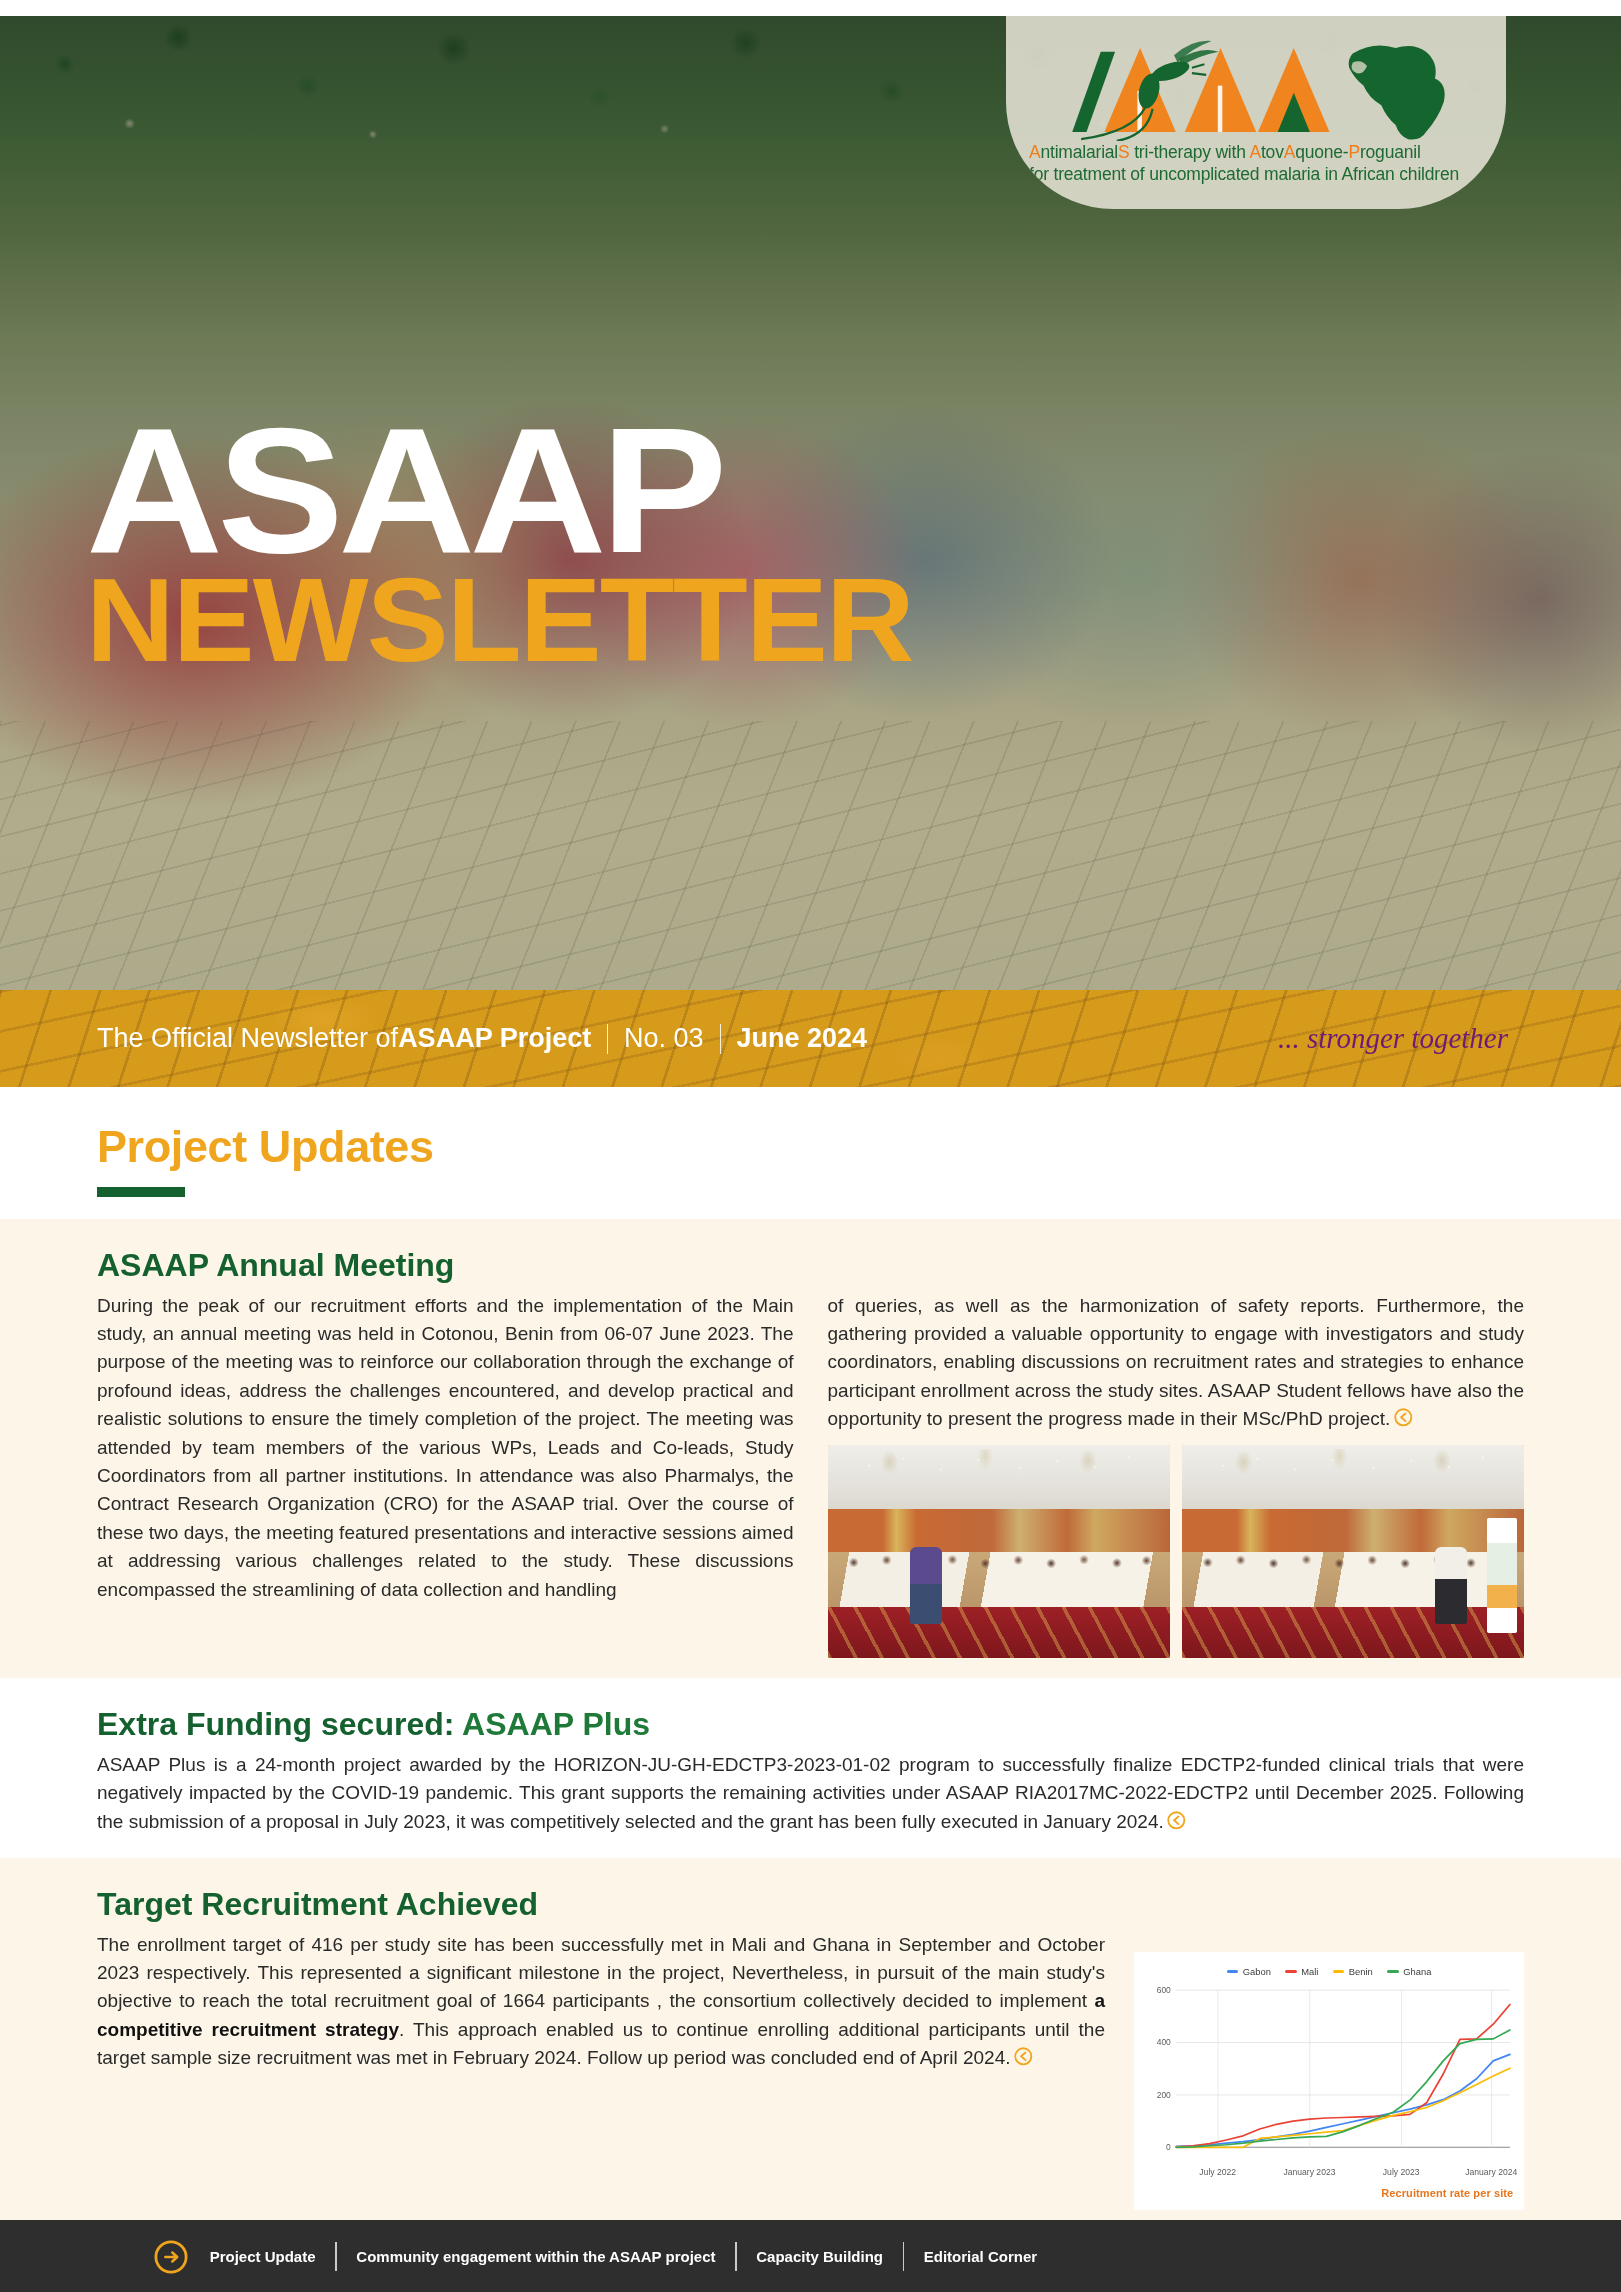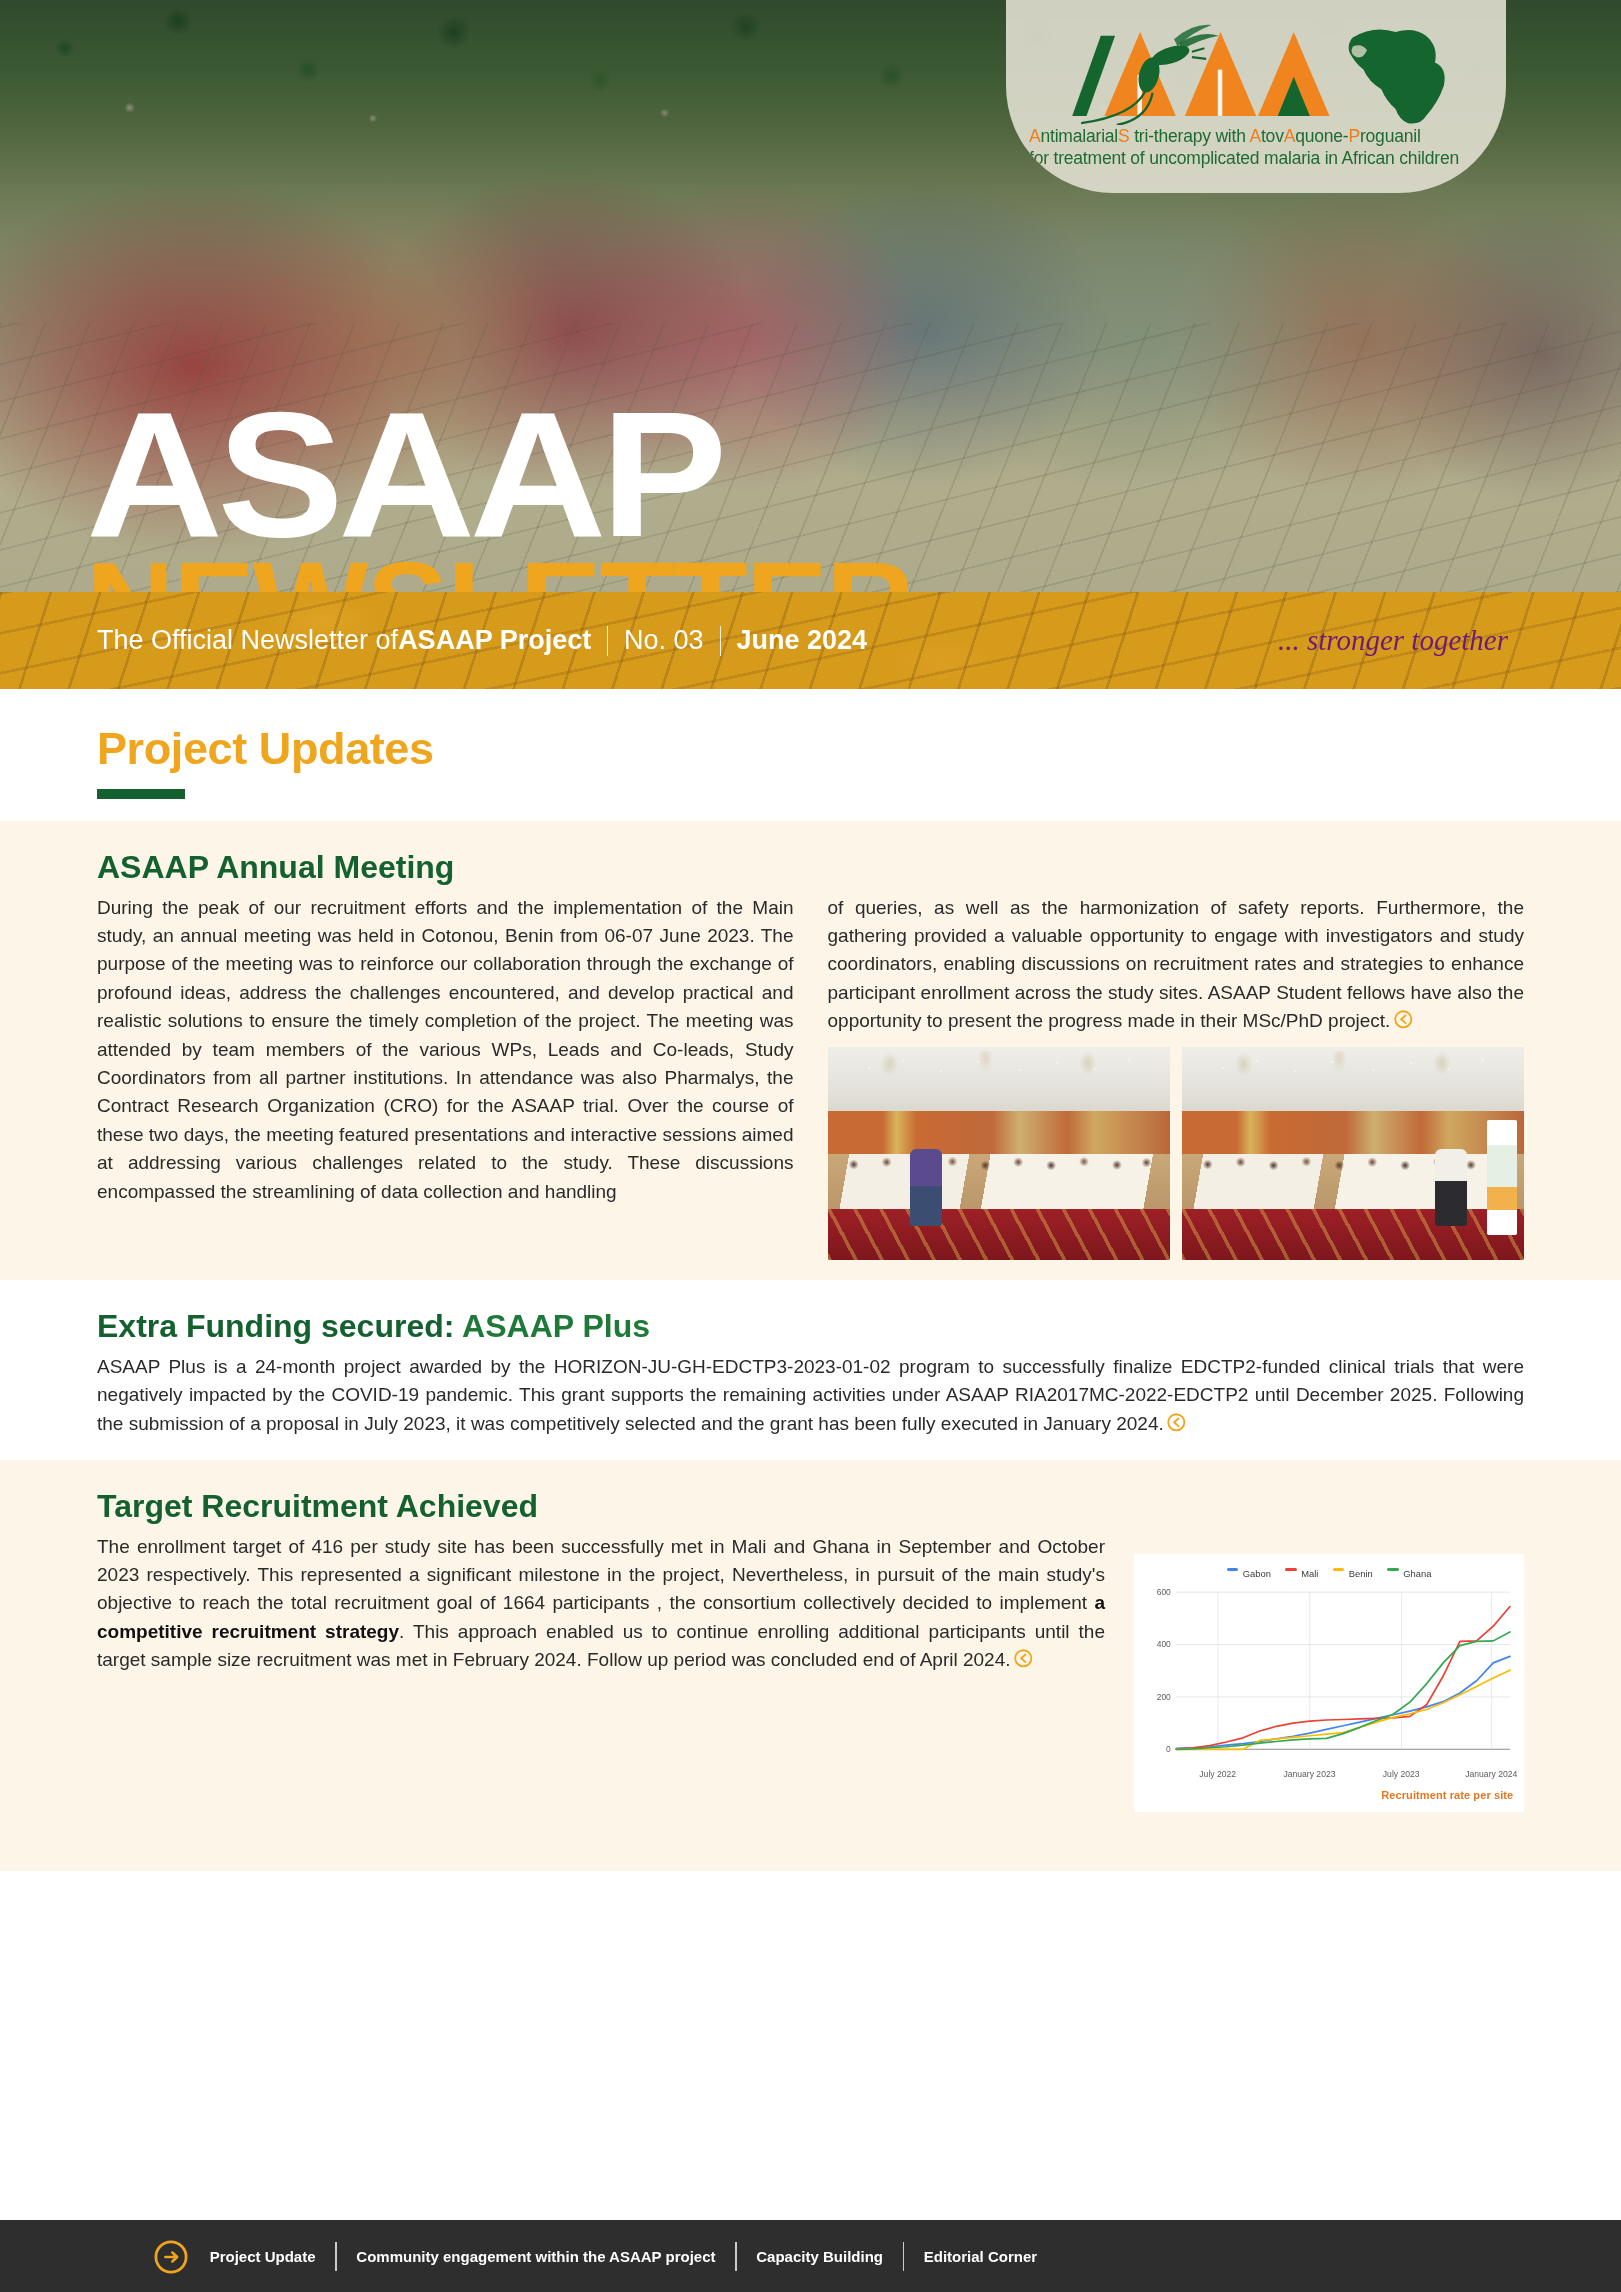--- a/index.html
+++ b/index.html
@@ -8,23 +8,24 @@
     font-family:"Liberation Sans", sans-serif;
     background:#ffffff;
     overflow:hidden;
     position:relative;
   }
 
   
   .hero {
     position:relative;
     width:1621px;
-    height:592px;
+    height:974px;
     overflow:hidden;
     background:#3d5a3a;
+    margin-top:16px;
   }
   .hero-photo {
     position:absolute; inset:0;
     background:
       radial-gradient(ellipse 376px 269px at 12% 62%, rgba(150,40,45,.75), rgba(150,40,45,0) 70%),
       radial-gradient(ellipse 269px 233px at 24% 58%, rgba(168,120,80,.6), rgba(168,120,80,0) 70%),
       radial-gradient(ellipse 269px 233px at 35% 56%, rgba(140,30,50,.6), rgba(140,30,50,0) 70%),
       radial-gradient(ellipse 251px 224px at 46% 57%, rgba(175,60,85,.55), rgba(175,60,85,0) 70%),
       radial-gradient(ellipse 269px 224px at 57% 56%, rgba(60,90,120,.5), rgba(60,90,120,0) 70%),
       radial-gradient(ellipse 287px 224px at 70% 57%, rgba(110,140,120,.5), rgba(110,140,120,0) 70%),
@@ -245,21 +246,21 @@
     background:#ffffff;
     margin-top:21.5px;
     height:258px;
     position:relative;
     padding:9px 10.7px 5.4px 10.7px;
   }
   .chart-legend {
     display:flex; justify-content:center; gap:14.3px;
     font-size:9.4px; color:#3c3c3c; padding-top:5.4px;
   }
-  .leg { display:flex; gap:4.5px; white-space:nowrap; }
+  .leg { display:flex; align-items:center; gap:4.5px; white-space:nowrap; }
   .leg i { display:block; width:11.6px; height:3px; border-radius:1.8px; }
   .chart-plot { position:relative; height:184px; margin-top:5.4px; }
   .chart-plot svg { display:block; width:100%; height:100%; }
   .chart-xlabels {
     position:relative; height:13.4px; font-size:8.6px; color:#5c5c5c;
   }
   .chart-xlabels span { position:absolute; top:0; transform:translateX(-50%); white-space:nowrap; }
   .chart-title {
     text-align:right; font-size:11px; font-weight:700; color:#e8761d;
     margin-top:6.3px; letter-spacing:0.1px;

